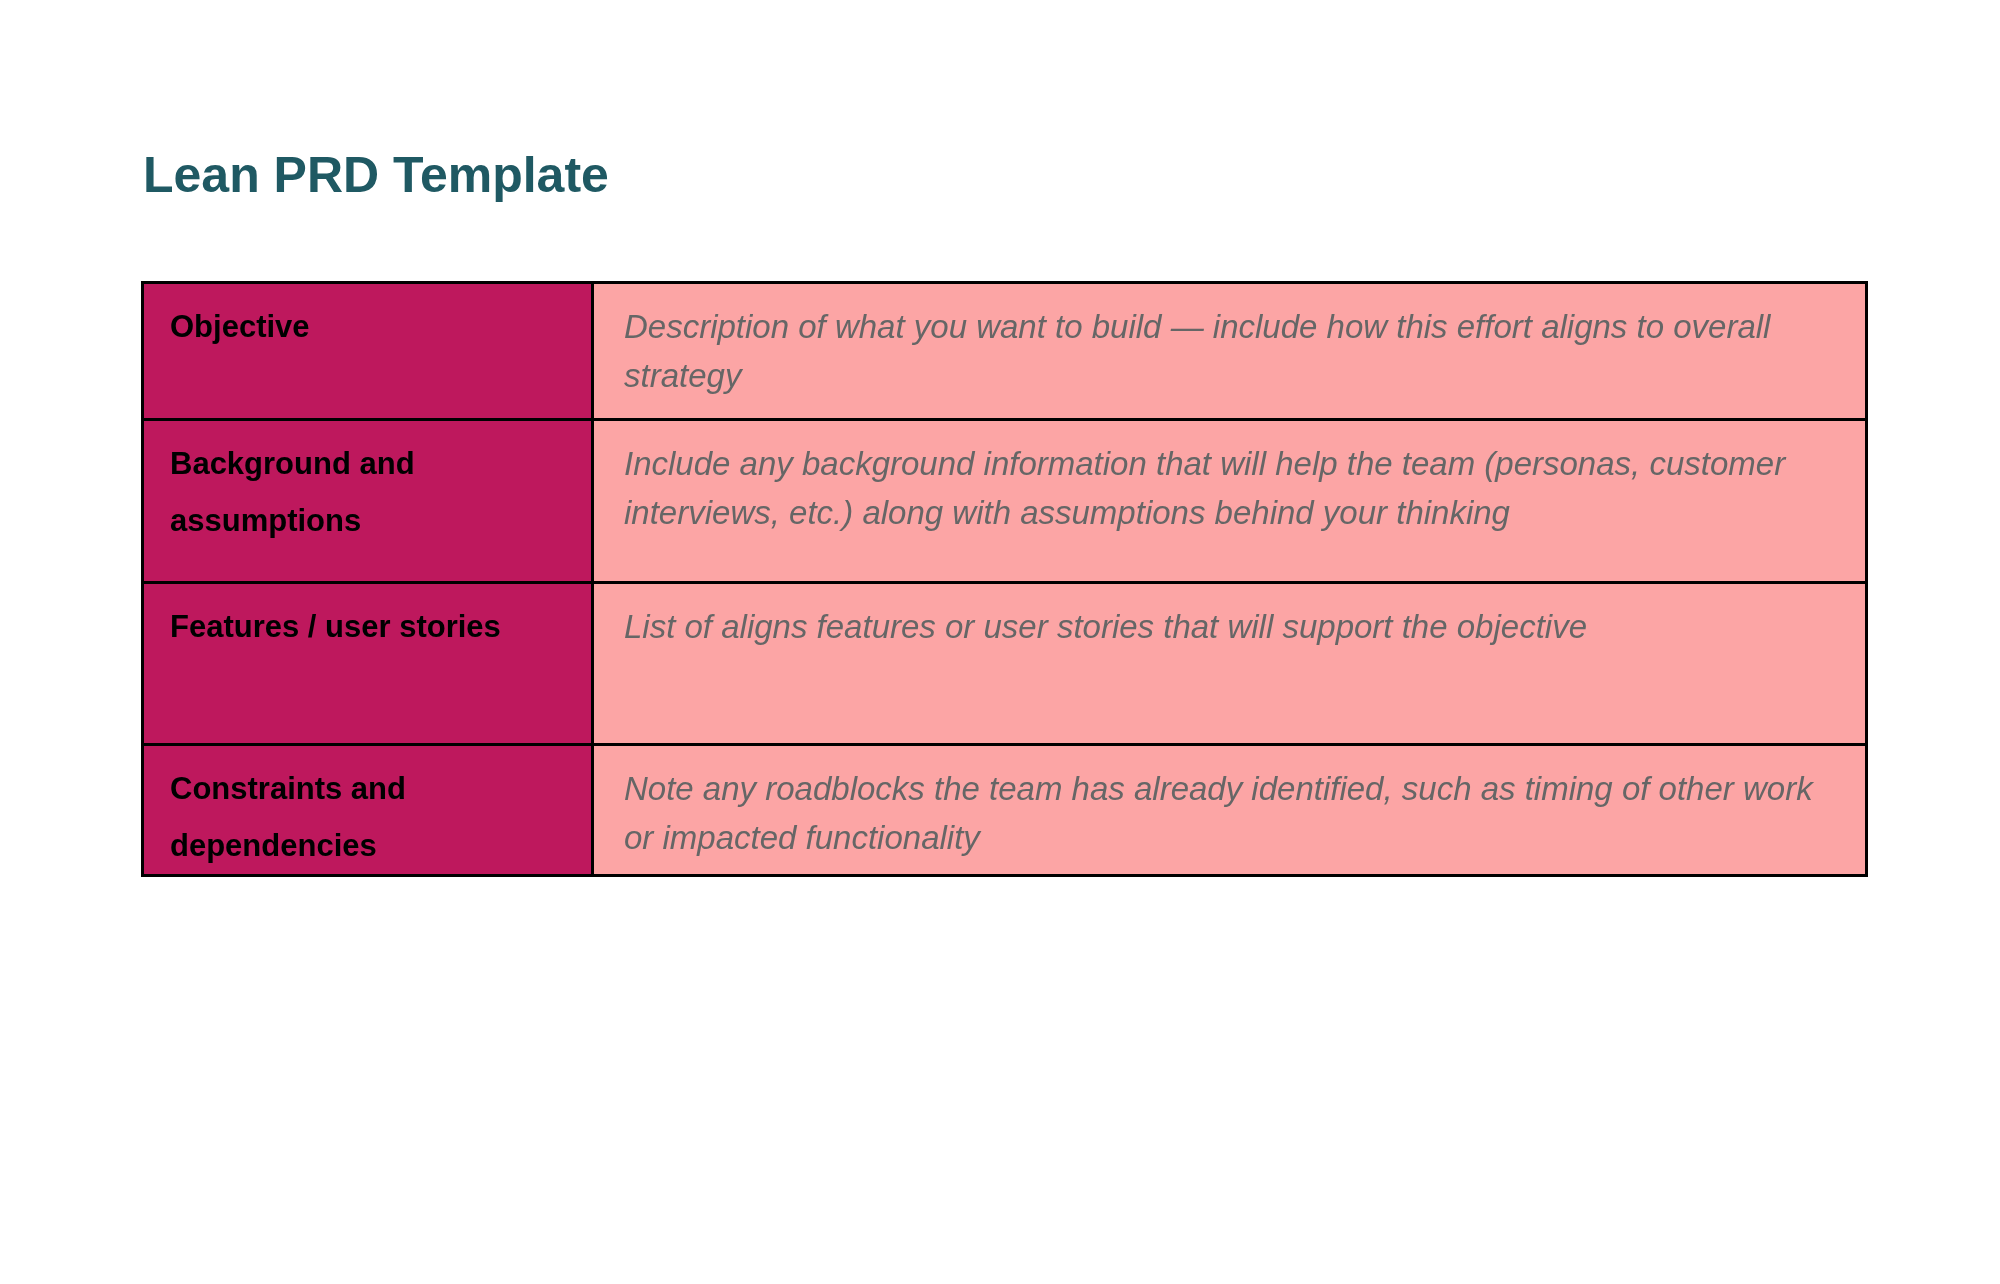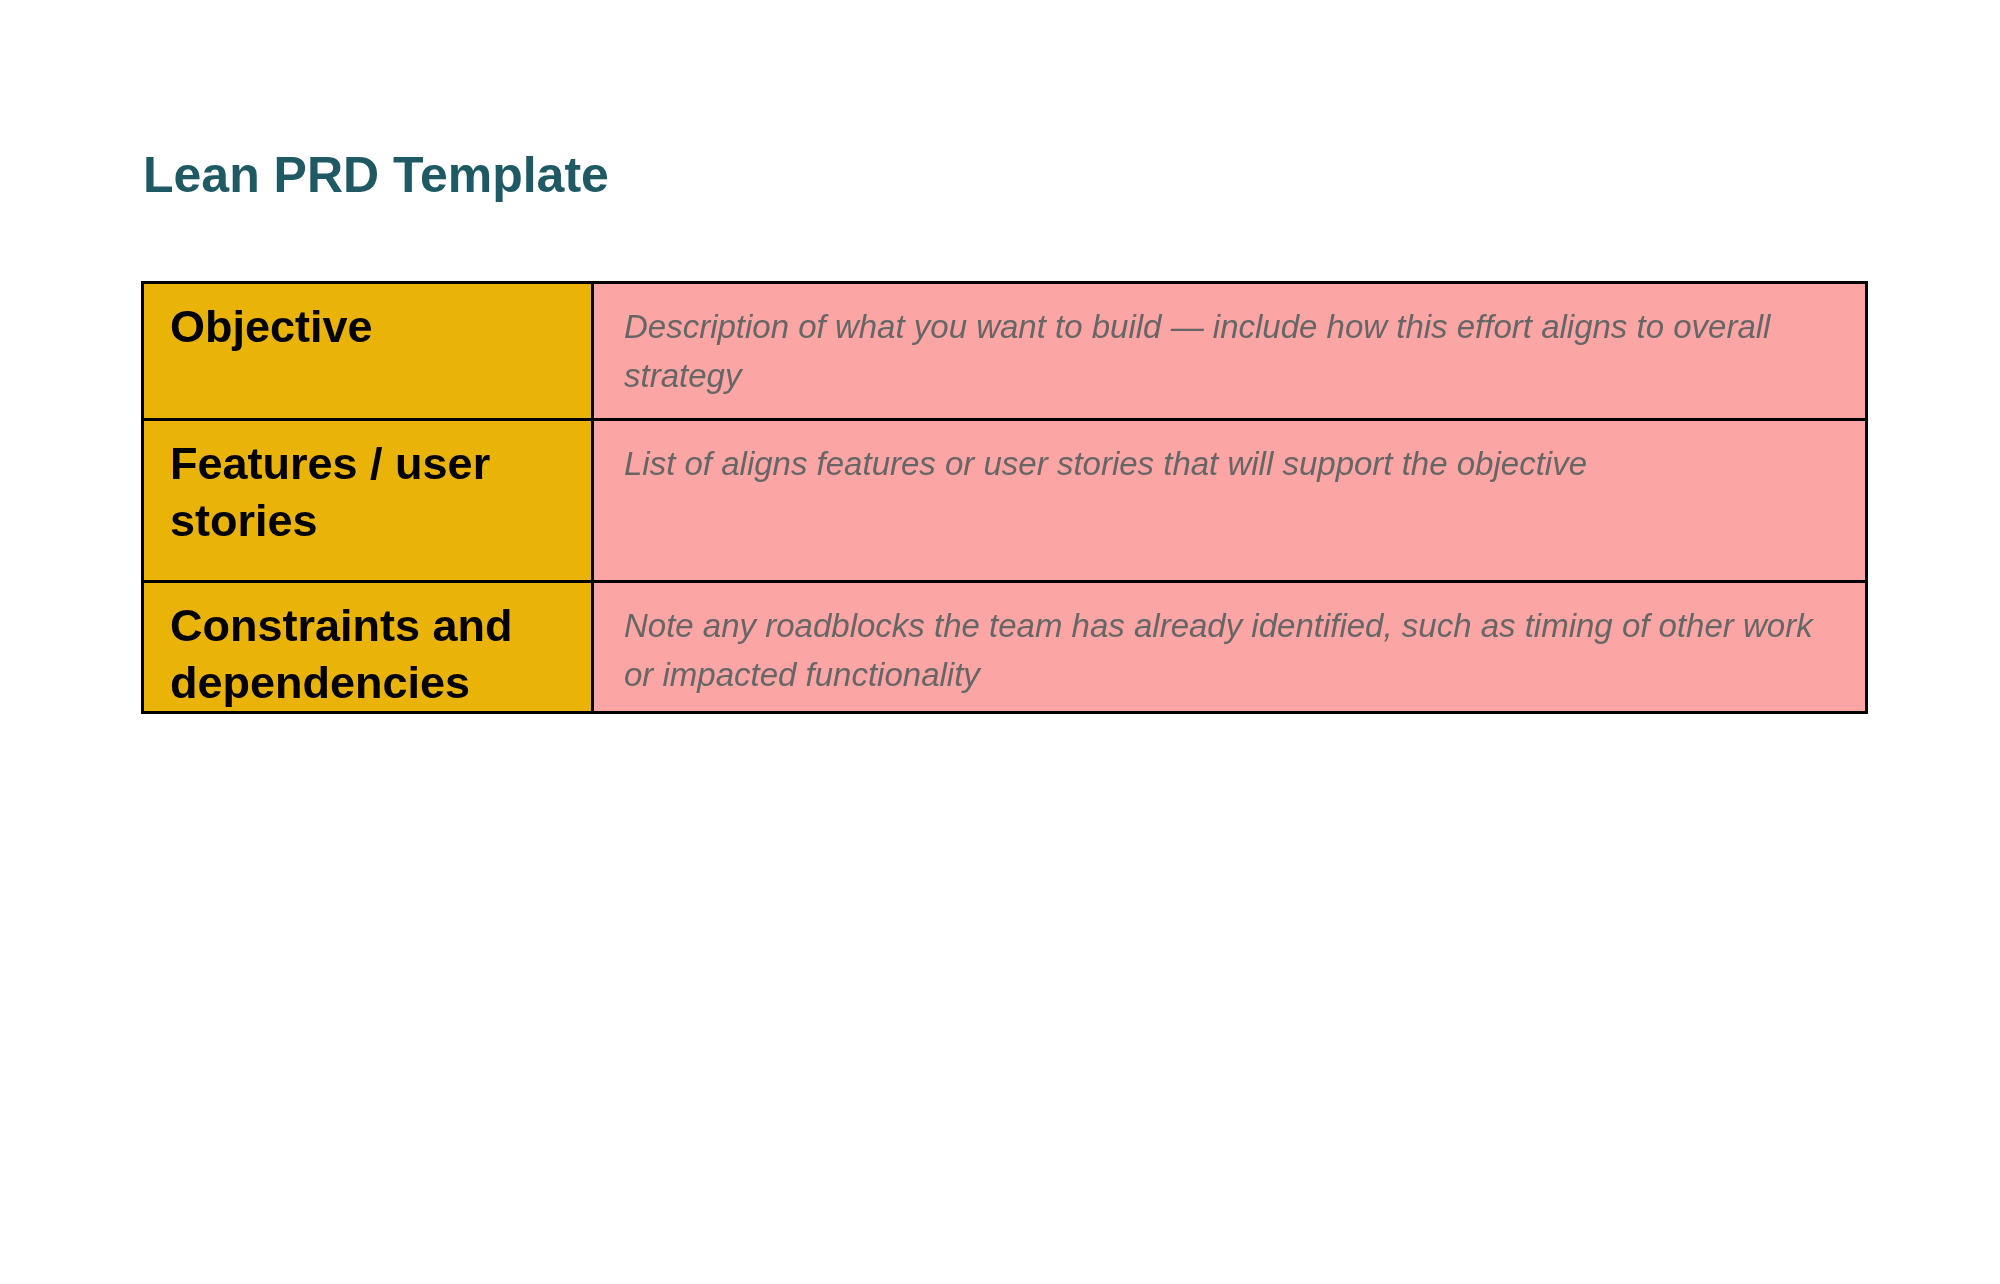--- a/index.html
+++ b/index.html
@@ -31,24 +31,24 @@
     width: 1727px;
     border-collapse: collapse;
     table-layout: fixed;
   }
   table.prd-table td {
     border: 3px solid #000000;
     vertical-align: top;
   }
   td.label-cell {
     width: 401px;
-    background: #eab308;
+    background: #be185d;
     color: #000000;
     font-weight: 700;
-    font-size: 45px;
+    font-size: 31px;
     line-height: 57px;
     padding: 14px 20px 0 26px;
   }
   td.desc-cell {
     background: #fca5a5;
     color: #666666;
     font-style: italic;
     font-size: 33px;
     line-height: 49px;
     padding: 18px 36px 0 30px;
@@ -64,20 +64,24 @@
 <body>
 
 <h1 class="doc-title">Lean PRD Template</h1>
 
 <table class="prd-table">
   <tbody>
     <tr class="r0">
       <td class="label-cell">Objective</td>
       <td class="desc-cell">Description of what you want to build — include how this effort aligns to overall strategy</td>
     </tr>
+    <tr class="r1">
+      <td class="label-cell">Background and assumptions</td>
+      <td class="desc-cell">Include any background information that will help the team (personas, customer interviews, etc.) along with assumptions behind your thinking</td>
+    </tr>
     <tr class="r2">
       <td class="label-cell">Features / user stories</td>
       <td class="desc-cell">List of aligns features or user stories that will support the objective</td>
     </tr>
     <tr class="r4">
       <td class="label-cell">Constraints and dependencies</td>
       <td class="desc-cell">Note any roadblocks the team has already identified, such as timing of other work or impacted functionality</td>
     </tr>
   </tbody>
 </table>

